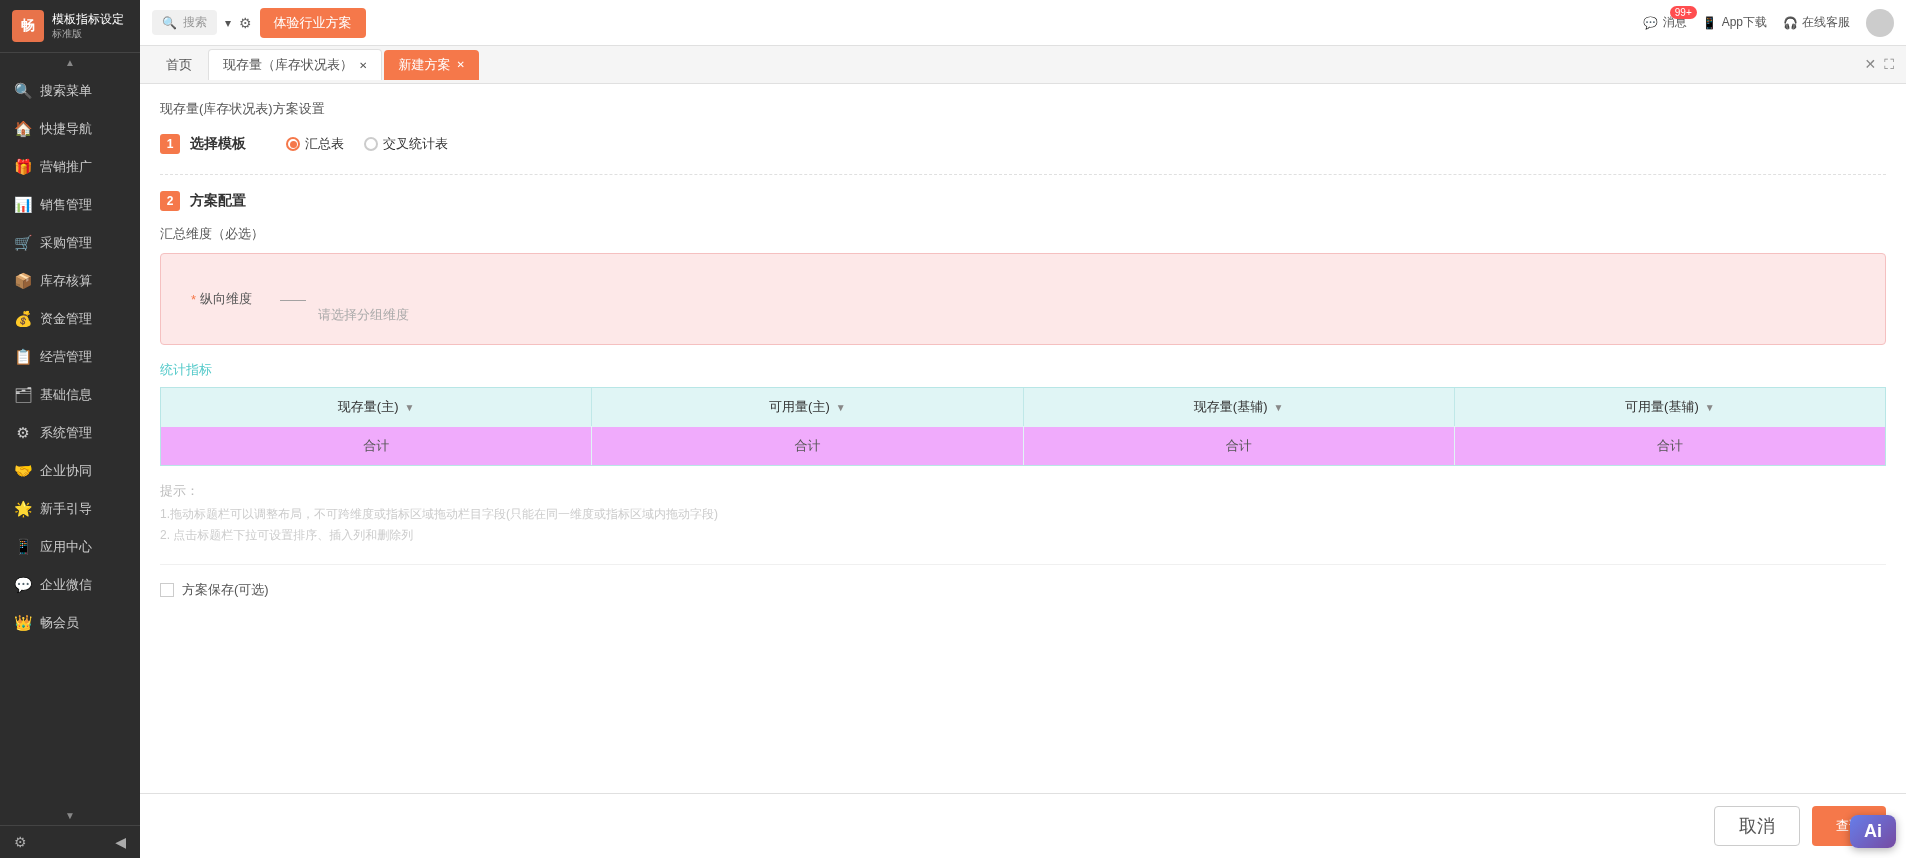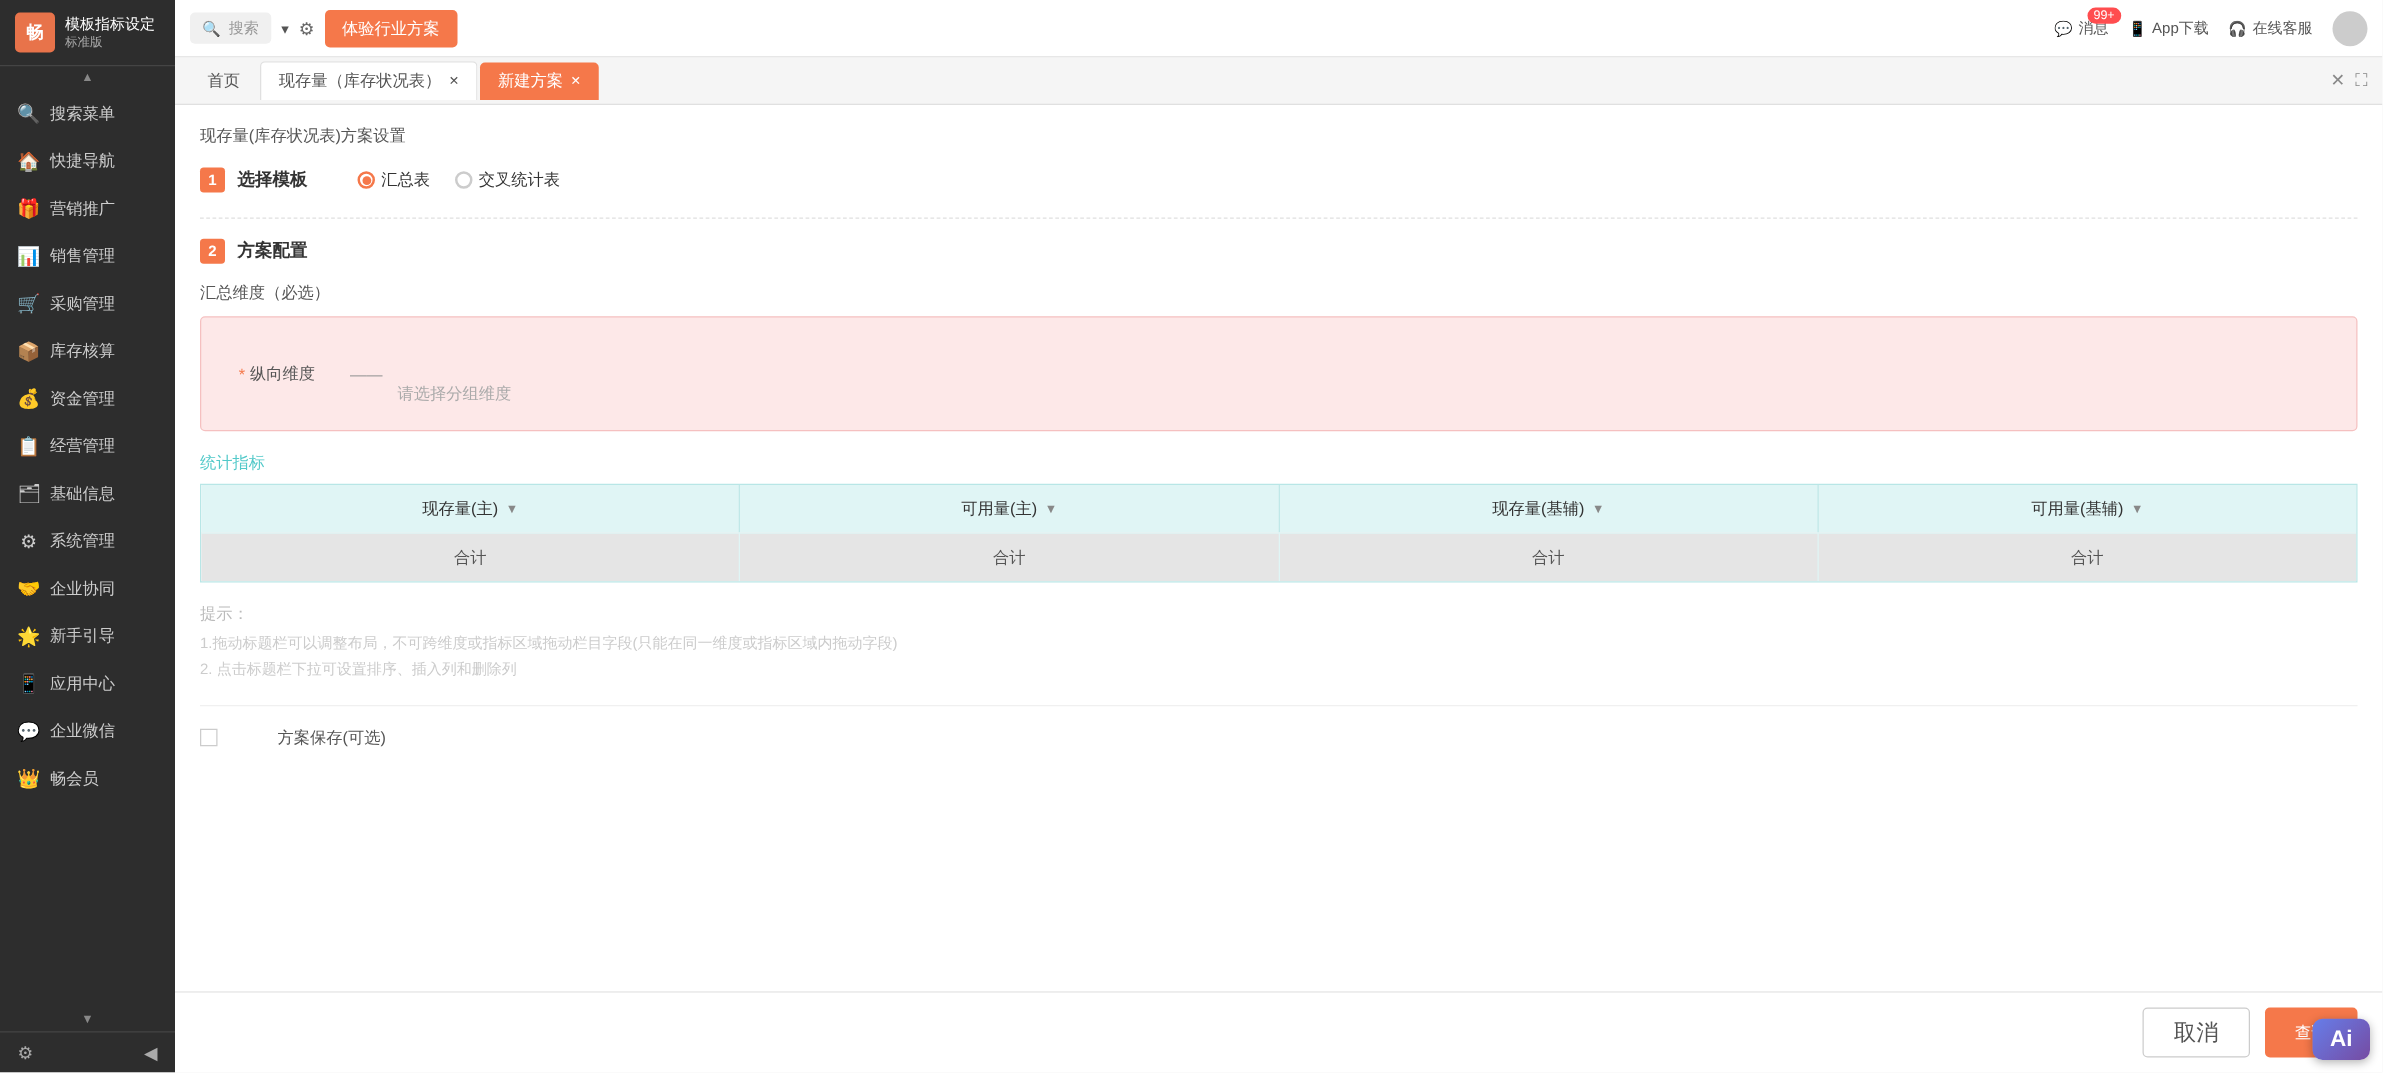--- a/index.html
+++ b/index.html
@@ -161,40 +161,40 @@
     .stat-label { color: #52c9c9; font-size: 13px; margin-bottom: 8px; }
 
     .stat-table { border: 1px solid #b8e6e6; border-radius: 0; overflow: hidden; }
     .stat-table-header { display: flex; background: #e0f5f5; }
     .stat-table-header-cell {
       flex: 1; padding: 10px 12px; display: flex; align-items: center; justify-content: center;
       gap: 6px; border-right: 1px solid #c0e8e8; font-size: 13px; color: #333;
       cursor: pointer;
     }
     .stat-table-header-cell:last-child { border-right: none; }
-    .stat-table-row { display: flex; background: #e5e5e5; justify-content: center; }
+    .stat-table-row { display: flex; background: #f0abfc; justify-content: center; }
     .stat-table-cell {
       flex: 1; padding: 10px 12px; text-align: center; border-right: 1px solid #e0f5f5;
       font-size: 13px; color: #555; border-top: 1px solid #e0f5f5;
     }
     .stat-table-cell:last-child { border-right: none; }
     .chevron-down { font-size: 10px; color: #888; }
 
     
     .tips { margin: 16px 0; }
     .tips-title { font-size: 13px; color: #bbb; margin-bottom: 6px; }
     .tips-item { font-size: 12px; color: #ccc; margin-bottom: 4px; }
 
     
     .save-option {
       display: flex; align-items: center; gap: 8px; margin-top: 16px;
       padding-top: 16px; border-top: 1px solid #f0f0f0;
     }
     .checkbox { width: 14px; height: 14px; border: 1px solid #ccc; background: #fff; cursor: pointer; }
-    .save-label { font-size: 13px; color: #555; margin-left: 40px; }
+    .save-label { font-size: 13px; color: #555; }
 
     
     .footer-bar {
       background: #fff; border-top: 1px solid #e0e0e0;
       padding: 12px 20px; display: flex; justify-content: flex-end; gap: 12px;
       flex-shrink: 0;
     }
     .btn-cancel {
       background: #fff; border: 1px solid #ccc; color: #555;
       padding: 7px 24px; border-radius: 4px; font-size: 18px; cursor: pointer;

